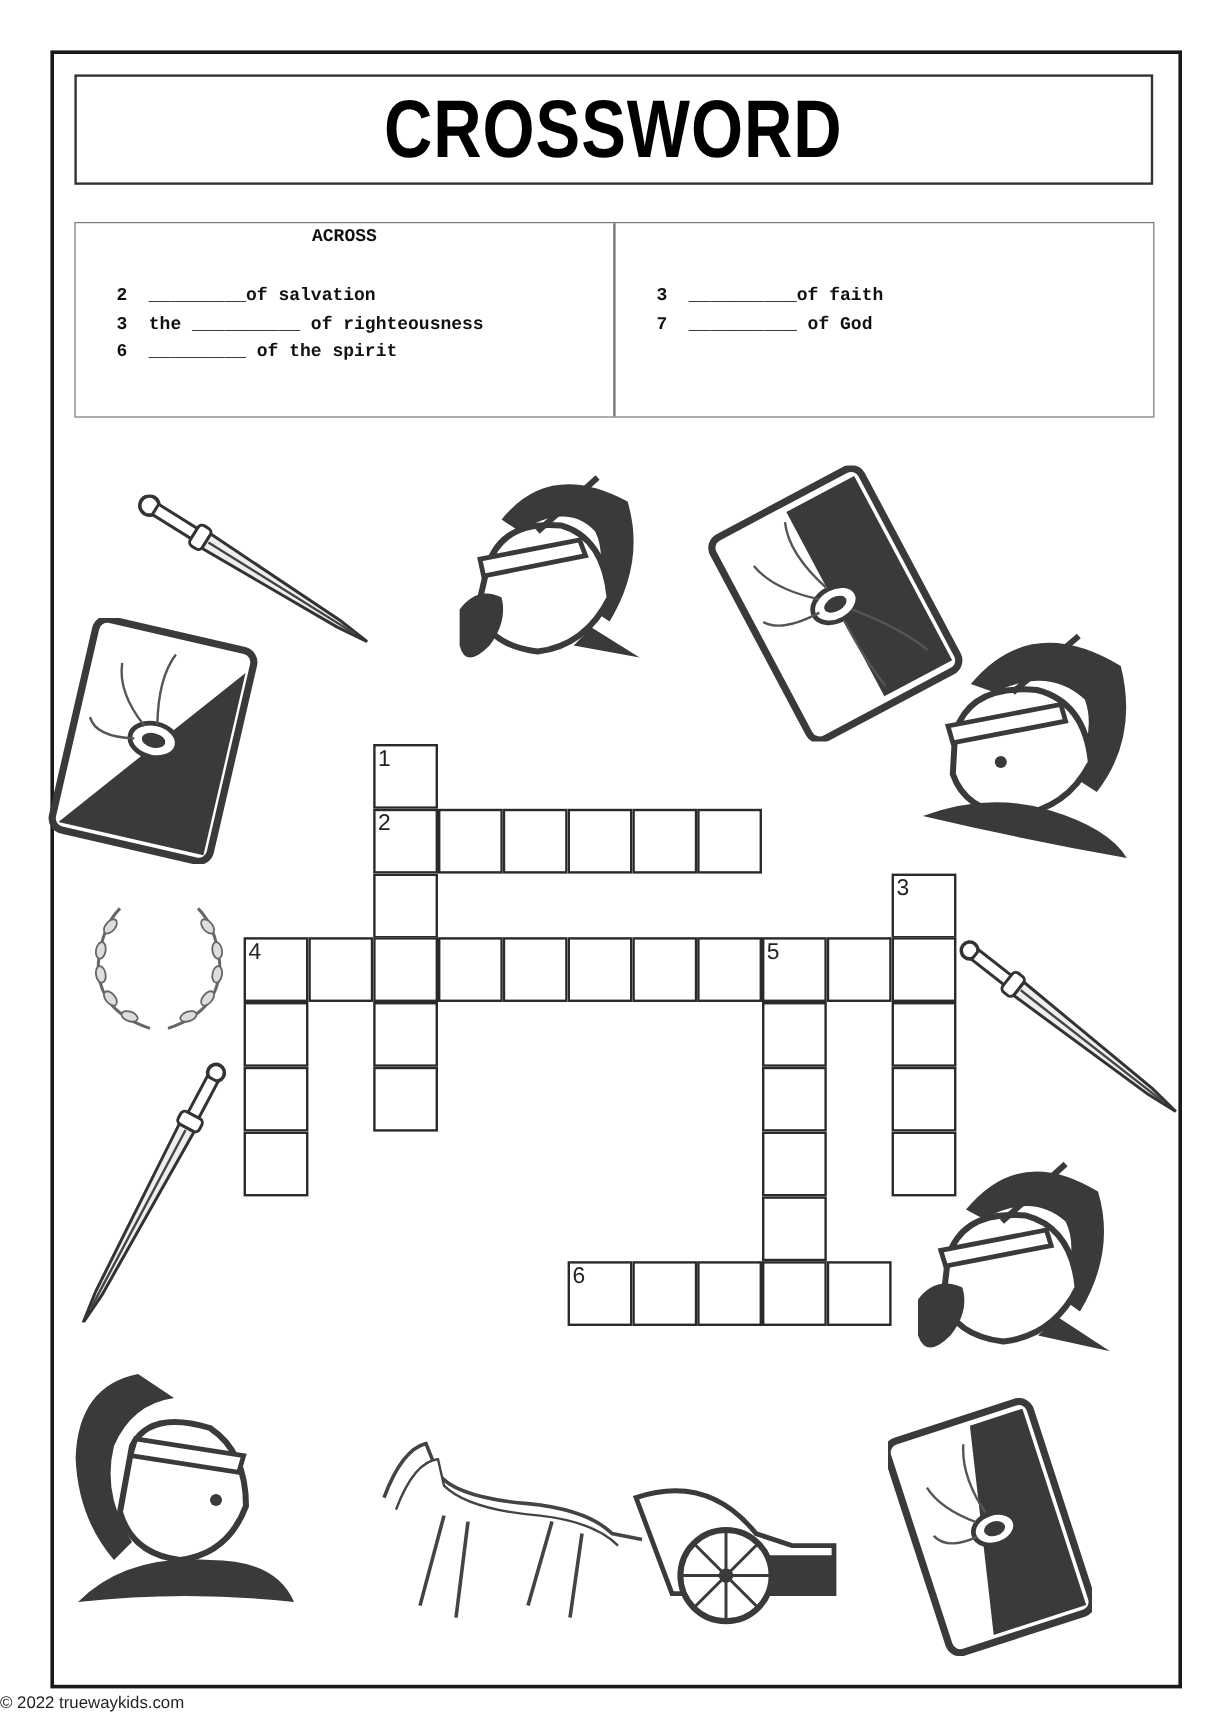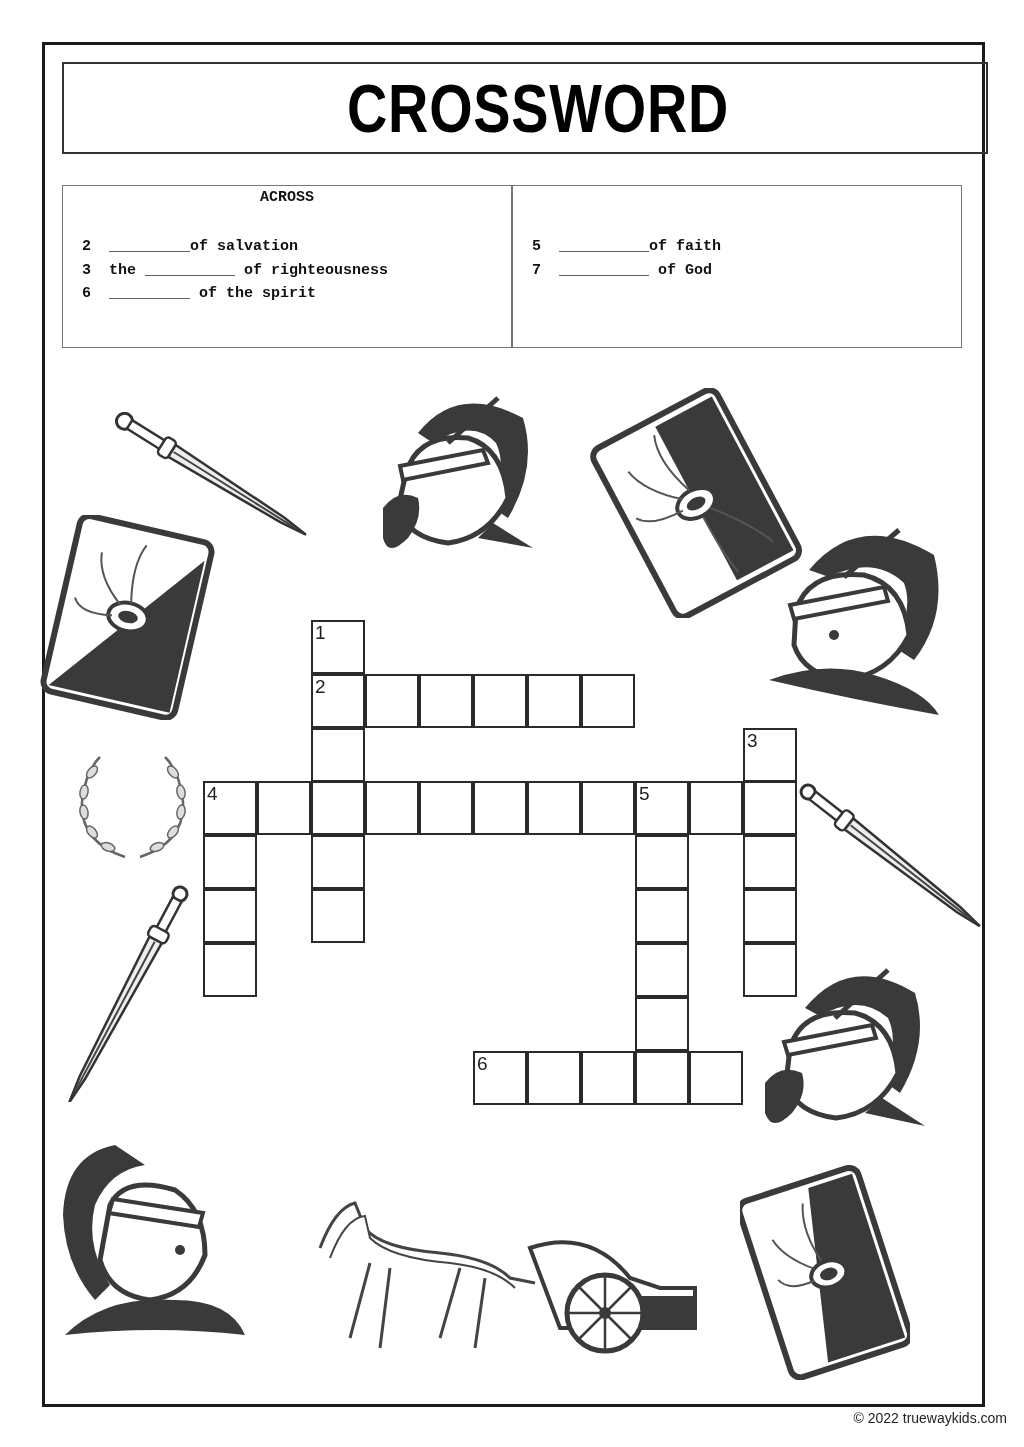--- a/index.html
+++ b/index.html
@@ -1,30 +1,30 @@
 <!DOCTYPE html>
 <html><head>
 <meta charset="utf-8">
 <style>
   html, body { margin:0; padding:0; background:#ffffff; }
   body { width:1024px; height:1447px; position:relative; overflow:hidden; font-family:"Liberation Sans", sans-serif; color:#111; }
   .page-border { position:absolute; left:42px; top:42px; width:937px; height:1359px; border:3px solid #1a1a1a; box-sizing:content-box; }
-  .title-box { position:absolute; left:62px; top:62px; width:895px; height:88px; border:2px solid #333; display:flex; align-items:center; justify-content:center;padding-left:27px; }
+  .title-box { position:absolute; left:62px; top:62px; width:895px; height:88px; border:2px solid #333; display:flex; align-items:center; justify-content:center; }
   .title-text { font-family:"Liberation Sans", sans-serif; font-weight:bold; font-size:68px; letter-spacing:1px; transform:scaleX(0.82); color:#000; line-height:1; }
   .clue-table { position:absolute; left:62px; top:185px; width:898px; height:161px; border:1.5px solid #777; display:flex;font-family:Liberation Mono, monospace; }
   .clue-col { flex:1; position:relative; padding:0; }
   .clue-col.left { border-right:2px solid #777; }
   .clue-head { position:absolute; top:3px; left:0; right:0; text-align:center; font-weight:bold; font-size:15px; }
-  .clue-list { position:absolute; top:49px; left:19px; margin:0; padding:0; list-style:none; }
+  .clue-list { position:absolute; top:49px; left:34px; margin:0; padding:0; list-style:none; }
   .clue-list li { font-weight:bold; font-size:15px; line-height:23.5px; white-space:pre; }
   .grid { position:absolute; left:0; top:0; }
   .cell { position:absolute; width:54px; height:54px; border:2px solid #2a2a2a; box-sizing:border-box; background:#fff; }
   .cell .num { position:absolute; left:2px; top:1px; font-size:19px; font-family:"Liberation Sans", sans-serif; color:#222; line-height:1; }
   .illus { position:absolute; }
-  .footer { position:absolute; left:0; width:1007px; top:1410px; text-align:right; font-size:14px; color:#222; }
+  .footer { position:absolute; left:0; width:1007px; top:1410px; text-align:left; font-size:14px; color:#222; }
 </style>
 </head>
 <body>
 
 <div class="page-border"></div>
 
 <div class="title-box">
   <span class="title-text">CROSSWORD</span>
 </div>
 
@@ -32,21 +32,21 @@
   <div class="clue-col left">
     <div class="clue-head">ACROSS</div>
     <ul class="clue-list">
       <li>2  _________of salvation</li>
       <li>3  the __________ of righteousness</li>
       <li>6  _________ of the spirit</li>
     </ul>
   </div>
   <div class="clue-col">
     <ul class="clue-list">
-      <li>5  __________of faith</li>
+      <li>3  __________of faith</li>
       <li>7  __________ of God</li>
     </ul>
   </div>
 </div>
 
 <svg class="illus" style="left:108px;top:412px" width="222" height="140" viewBox="0 0 222 140">
   <g transform="rotate(32 20 15)">
     <circle cx="14" cy="12" r="8" fill="#fff" stroke="#333" stroke-width="3"></circle>
     <rect x="20" y="7" width="40" height="10" fill="#fff" stroke="#333" stroke-width="2.5"></rect>
     <rect x="58" y="2" width="12" height="20" rx="4" fill="#fff" stroke="#333" stroke-width="2.5"></rect>

